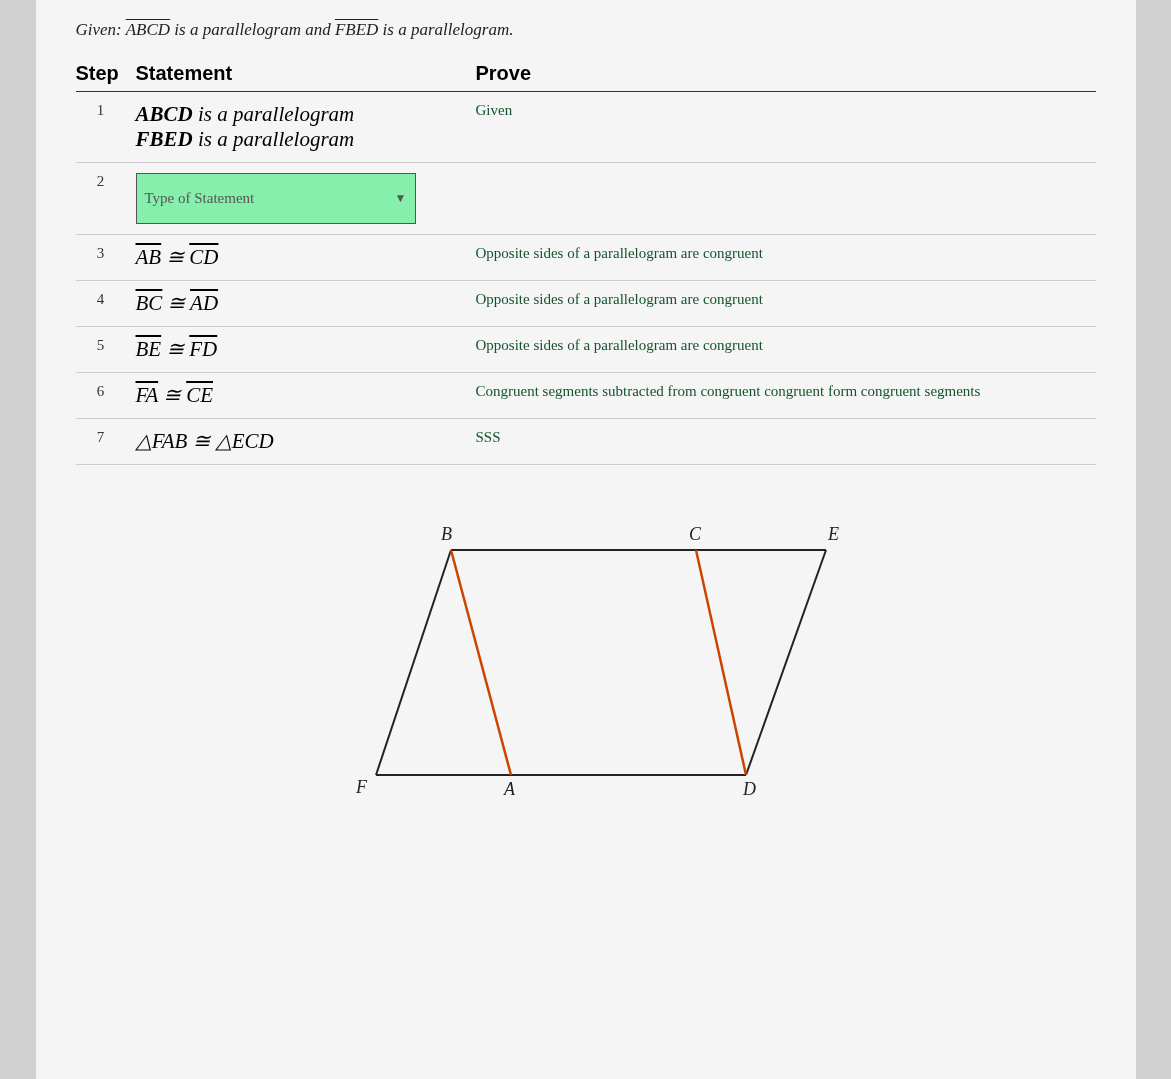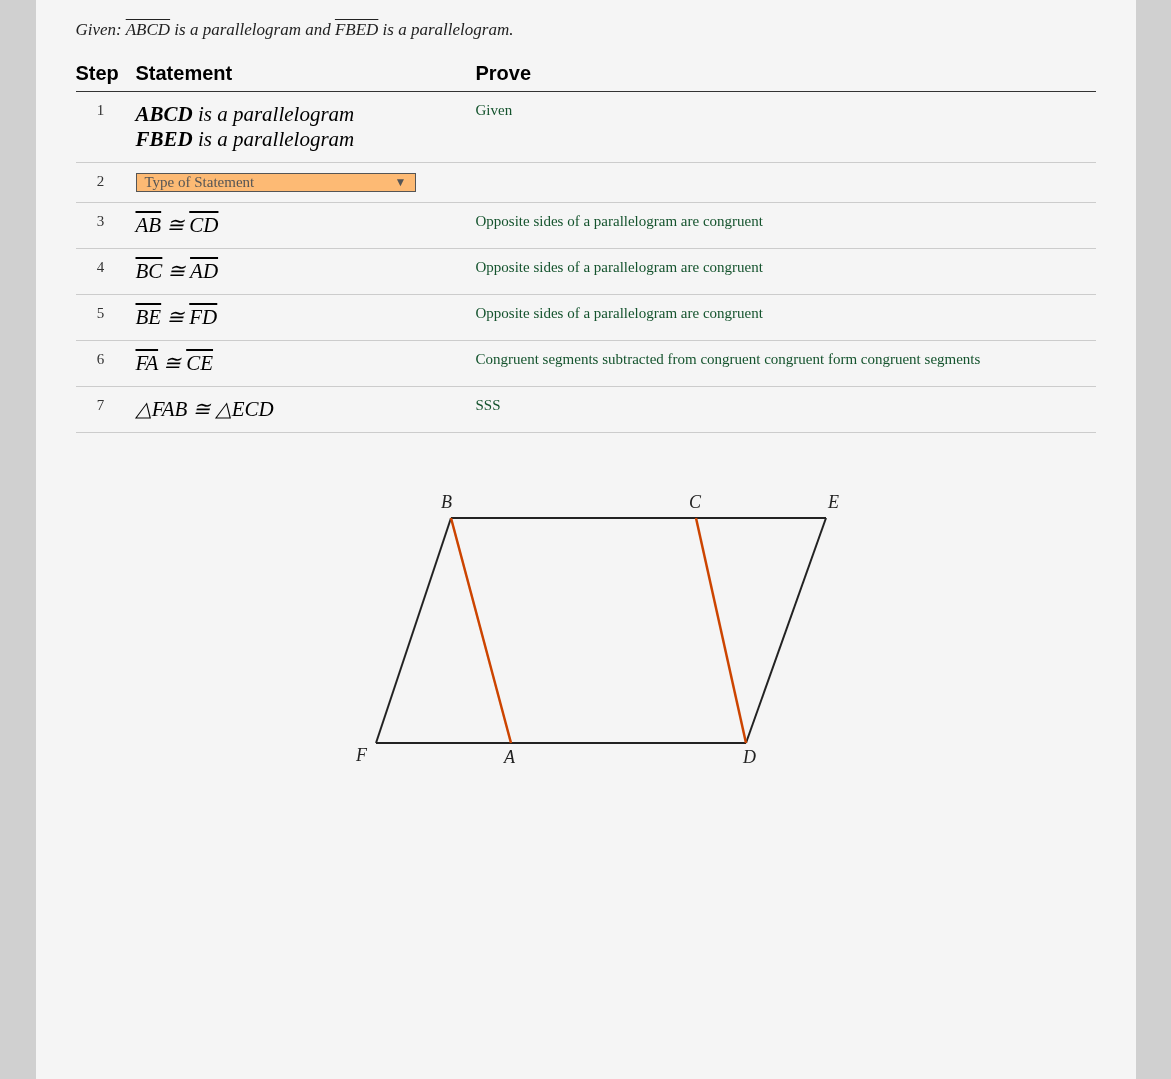--- a/index.html
+++ b/index.html
@@ -70,22 +70,22 @@
     .overline { text-decoration: overline; margin-top: 40px; }
 
     
     .dropdown-cell {
       padding: 6px 0;
     }
     .dropdown-wrapper {
       display: inline-flex;
       align-items: center;
       border: 1.5px solid #555;
-      background: #fdba74;
-      padding: 0 8px;
+      background: #86efac;
+      padding: 16px 8px;
       width: 280px;
       justify-content: space-between;
       font-style: normal;
       font-size: 15px;
       color: #555;
       cursor: pointer;
     }
     .dropdown-arrow {
       font-size: 12px;
       color: #555;

